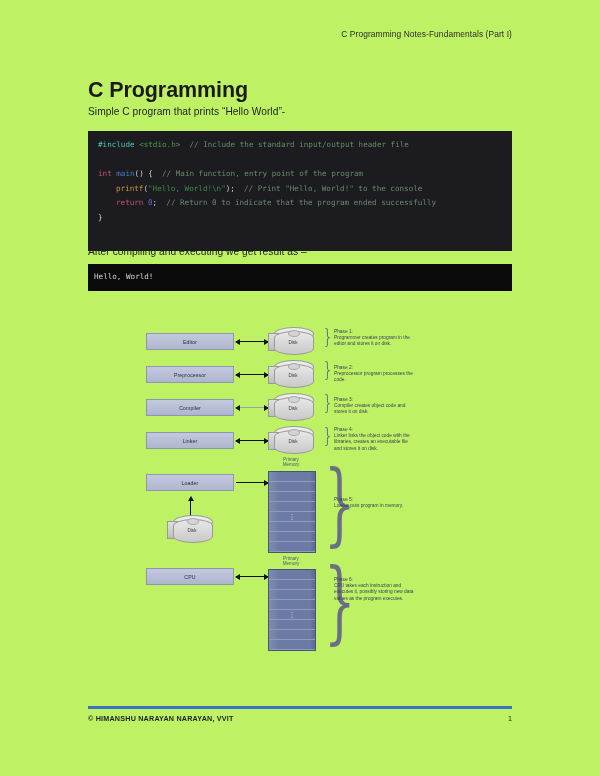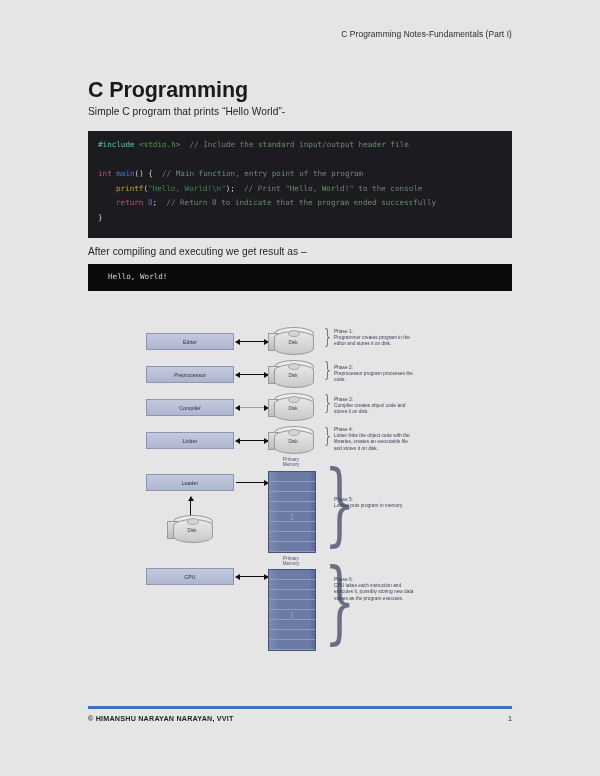--- a/index.html
+++ b/index.html
@@ -14,21 +14,21 @@
     color: #1a1a1a;
     position: relative;
     overflow: hidden;
   }
   .page {
     width: 600px;
     height: 776px;
     position: relative;
     box-sizing: border-box;
     padding: 0 88px;
-    background: #e5e5e5;
+    background: #bef264;
   }
 
   
   .doc-header {
     position: absolute;
     top: 29px;
     right: 88px;
     font-size: 8.4px;
     color: #2b2b2b;
     letter-spacing: 0.1px;
@@ -58,21 +58,21 @@
   .para.p2 { top: 246px; }
   .para.p3 { top: 302px; }
   .para b { font-weight: bold; }
 
   
   .code-block {
     position: absolute;
     left: 88px;
     top: 131px;
     width: 424px;
-    height: 107px;
+    height: 120px;
     background: #1b1b20;
     box-sizing: border-box;
     padding: 7px 10px 0 10px;
     font-family: "DejaVu Sans Mono", monospace;
     font-size: 7.6px;
     line-height: 14.6px;
     white-space: pre;
     overflow: hidden;
   }
   .tok-pre   { color: #4ec9b0; }
@@ -88,21 +88,21 @@
 
   
   .out-block {
     position: absolute;
     left: 88px;
     top: 264px;
     width: 424px;
     height: 27px;
     background: #0a0a0a;
     box-sizing: border-box;
-    padding: 8px 20px;
+    padding: 8px 6px;
     font-family: "DejaVu Sans Mono", monospace;
     font-size: 7.6px;
     color: #d8d8d8;
     white-space: pre;
   }
 
   
   .diagram {
     position: absolute;
     left: 88px;

